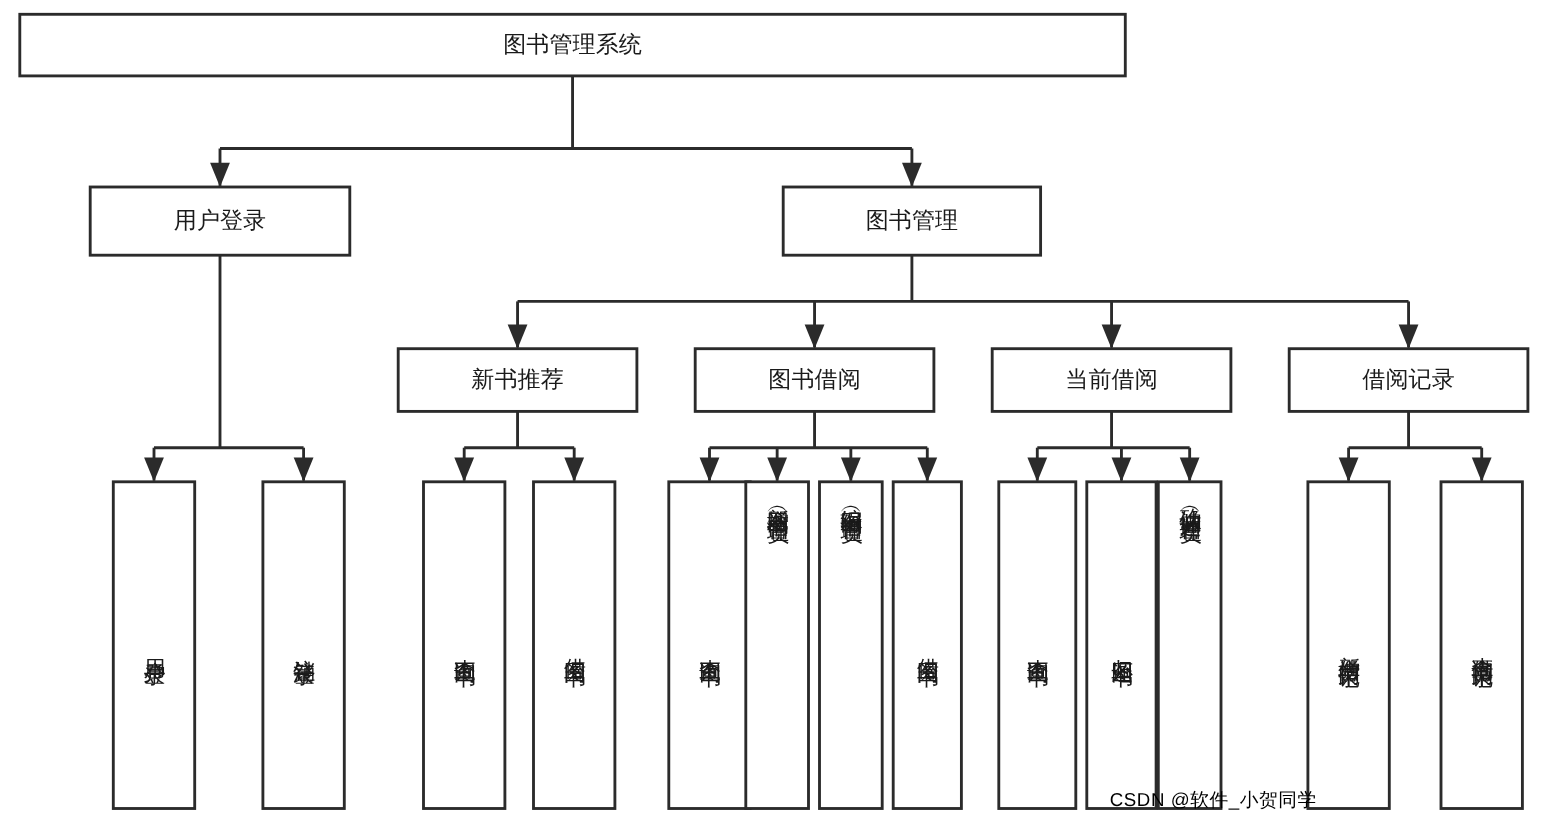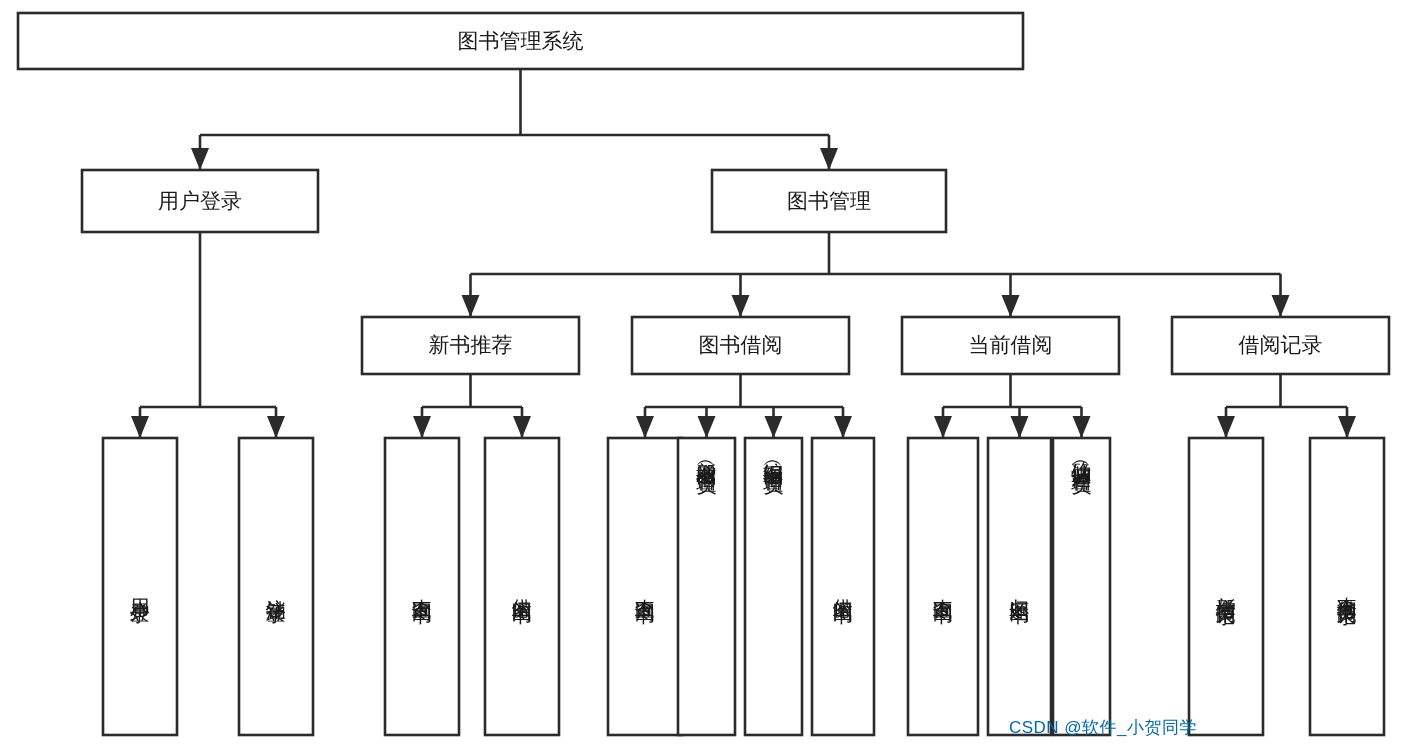--- a/index.html
+++ b/index.html
@@ -72,21 +72,21 @@
     color: #1a1a1a;
     white-space: nowrap;
     pointer-events: none;
   }
   .watermark {
     position: absolute;
     right: 14px;
     bottom: 8px;
     font-family: "Liberation Sans", "DejaVu Sans", sans-serif;
     font-size: 17px;
-    color: #0369a1;
+    color: #000000;
     white-space: nowrap;
     letter-spacing: 0.5px;
   }
 </style>
 </head>
 <body>
 
 <div id="diagram-root">
 
   <svg class="diagram-canvas" viewBox="0 0 1405 747">

